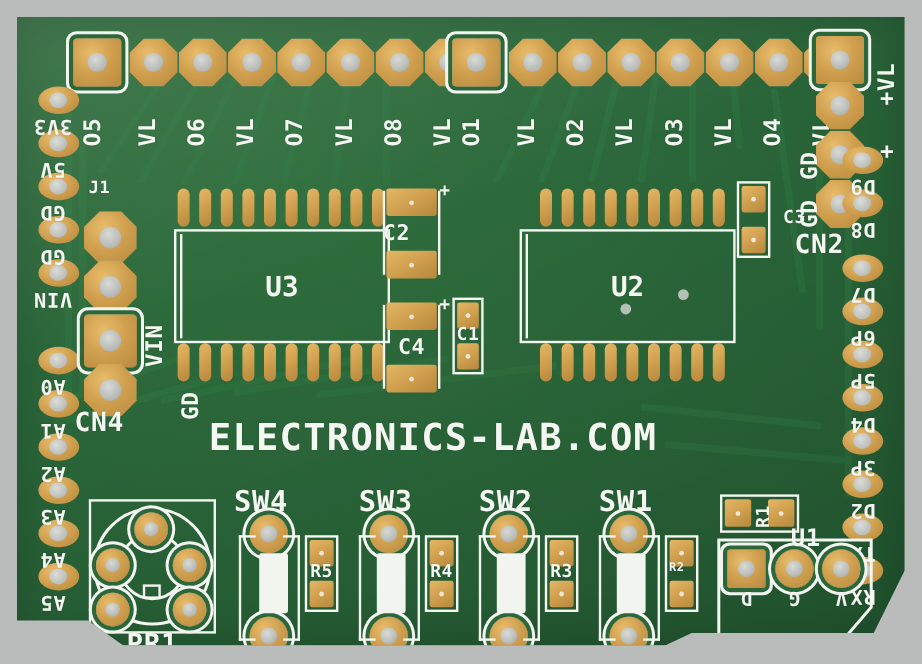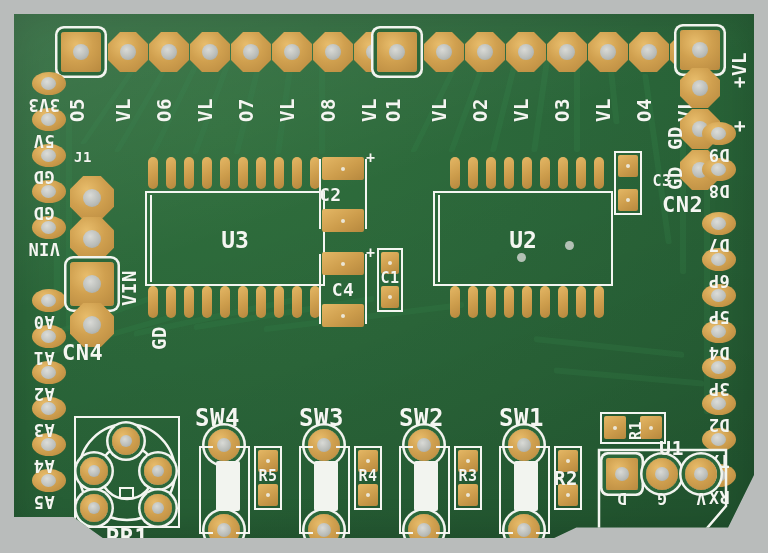--- a/index.html
+++ b/index.html
@@ -410,20 +410,21 @@
       <div class="silk" style="left:363px;top:257px;width:26px;text-align:center;font-size:15px;">C1</div>
     </div>
 
     <div>
       <div class="outline thin" style="left:600px;top:137px;width:28px;height:64px;"></div>
       <div class="smd dot" style="left:604px;top:141px;width:20px;height:22px;"></div>
       <div class="smd dot" style="left:604px;top:175px;width:20px;height:22px;"></div>
       <div class="silk" style="left:600px;top:160px;width:36px;text-align:center;font-size:15px;margin-left:30px;">C3</div>
     </div>
 
+    <div class="silk" style="left:160px;top:336px;font-size:31px;letter-spacing:1px;">ELECTRONICS-LAB.COM</div>
 
     <div>
       <div class="outline thin" style="left:60px;top:402px;width:106px;height:112px;"></div>
       <svg width="110" height="116" style="position:absolute;left:58px;top:400px;">
         <circle cx="55" cy="58" r="48" fill="none" stroke="#f4f6f1" stroke-width="2.5"></circle>
         <circle cx="55" cy="58" r="27" fill="none" stroke="#f4f6f1" stroke-width="2.5"></circle>
         <rect x="48" y="33" width="13" height="10" fill="none" stroke="#f4f6f1" stroke-width="2"></rect>
         <rect x="48" y="74" width="13" height="10" fill="none" stroke="#f4f6f1" stroke-width="2"></rect>
       </svg>
       <div class="pad" style="left:98px;top:413px;width:28px;height:28px;">
@@ -524,21 +525,21 @@
     <div>
       <div class="outline thin" style="left:440px;top:432px;width:28px;height:64px;"></div>
       <div class="smd dot" style="left:444px;top:436px;width:20px;height:22px;"></div>
       <div class="smd dot" style="left:444px;top:470px;width:20px;height:22px;"></div>
       <div class="silk" style="left:440px;top:455px;width:28px;text-align:center;font-size:15px;">R3</div>
     </div>
     <div>
       <div class="outline thin" style="left:540px;top:432px;width:28px;height:64px;"></div>
       <div class="smd dot" style="left:544px;top:436px;width:20px;height:22px;"></div>
       <div class="smd dot" style="left:544px;top:470px;width:20px;height:22px;"></div>
-      <div class="silk" style="left:540px;top:455px;width:20px;text-align:center;font-size:19px;">R2</div>
+      <div class="silk" style="left:540px;top:455px;width:20px;text-align:center;font-size:10px;">R2</div>
     </div>
 
     <div>
       <div class="outline thin" style="left:586px;top:398px;width:66px;height:32px;"></div>
       <div class="smd dot" style="left:590px;top:402px;width:22px;height:23px;"></div>
       <div class="smd dot" style="left:626px;top:402px;width:22px;height:23px;"></div>
       <div class="silk rot90" style="left:615px;top:426px;font-size:15px;">R1</div>
     </div>
 
     <div>

